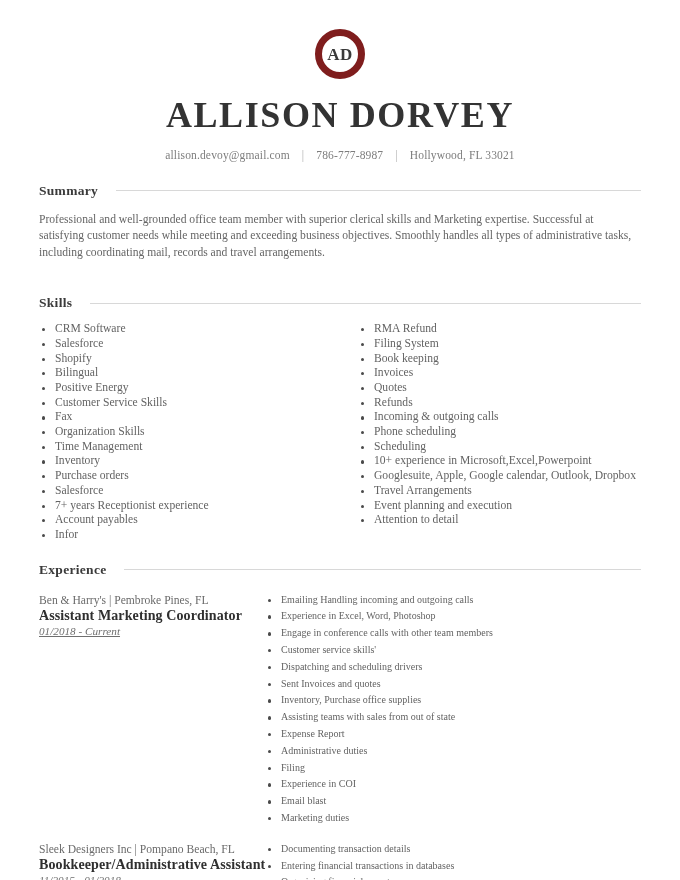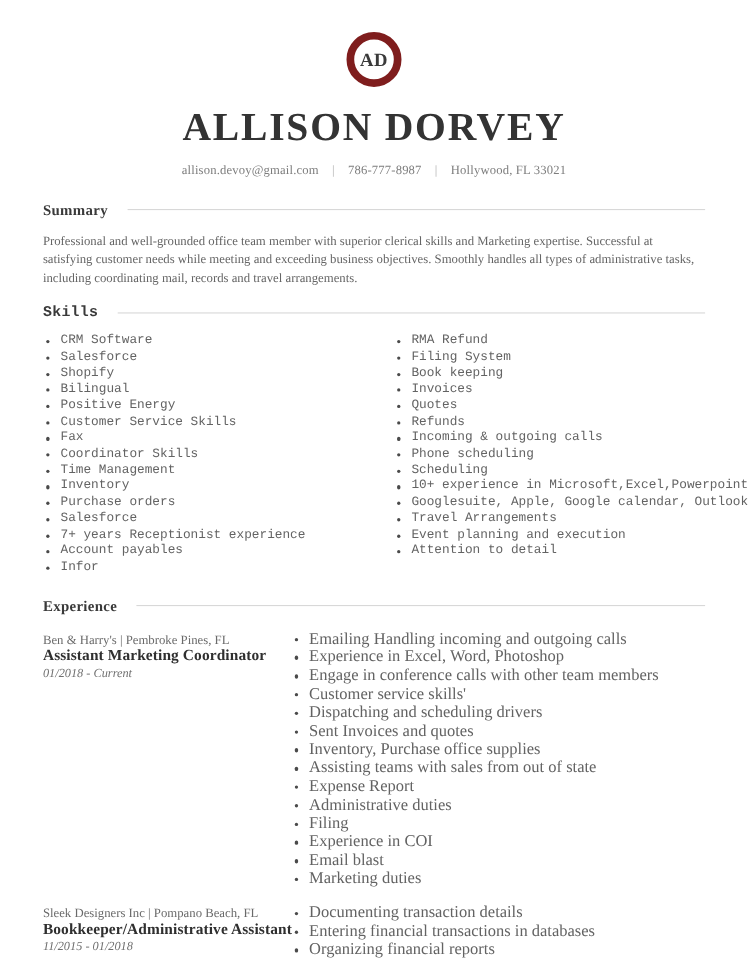--- a/index.html
+++ b/index.html
@@ -161,30 +161,31 @@
     color: #2f2f2f;
     line-height: 16px;
     letter-spacing: 0.1px;
     white-space: nowrap;
   }
   .job-dates {
     font-size: 11.2px;
     font-style: italic;
     color: #6f6f6f;
     line-height: 15px;
+    text-decoration: underline;
   }
   ul.job-bullets {
     list-style: none;
     margin: 0;
     padding: 0;
   }
   ul.job-bullets li {
     position: relative;
     padding-left: 17px;
-    font-size: 15px;
+    font-size: 10px;
     line-height: 16.8px;
     color: #636363;
     white-space: nowrap;
   }
   ul.job-bullets li::before {
     content: "";
     position: absolute;
     left: 4px;
     top: 7px;
     width: 3.4px;
@@ -214,36 +215,36 @@
   </div>
 
   <div class="section" style="margin-top:22px;">
     <div class="sec-head">
       <div class="sec-title">Summary</div>
       <div class="sec-rule"></div>
     </div>
     <div class="summary-text">Professional and well-grounded office team member with superior clerical skills and Marketing expertise. Successful at satisfying customer needs while meeting and exceeding business objectives. Smoothly handles all types of administrative tasks, including coordinating mail, records and travel arrangements.</div>
   </div>
 
-  <div class="section" style="margin-top:16px;font-family:Liberation Mono, monospace;">
+  <div class="section" style="margin-top:34px;">
     <div class="sec-head">
       <div class="sec-title">Skills</div>
       <div class="sec-rule"></div>
     </div>
     <div class="skills-cols">
       <div class="skills-col left">
         <ul class="bullets" id="skills-left">
             <li>CRM Software</li>
             <li>Salesforce</li>
             <li>Shopify</li>
             <li>Bilingual</li>
             <li>Positive Energy</li>
             <li>Customer Service Skills</li>
             <li>Fax</li>
-            <li>Coordinator Skills</li>
+            <li>Organization Skills</li>
             <li>Time Management</li>
             <li>Inventory</li>
             <li>Purchase orders</li>
             <li>Salesforce</li>
             <li>7+ years Receptionist experience</li>
             <li>Account payables</li>
             <li>Infor</li>
           </ul>
       </div>
       <div class="skills-col right">

